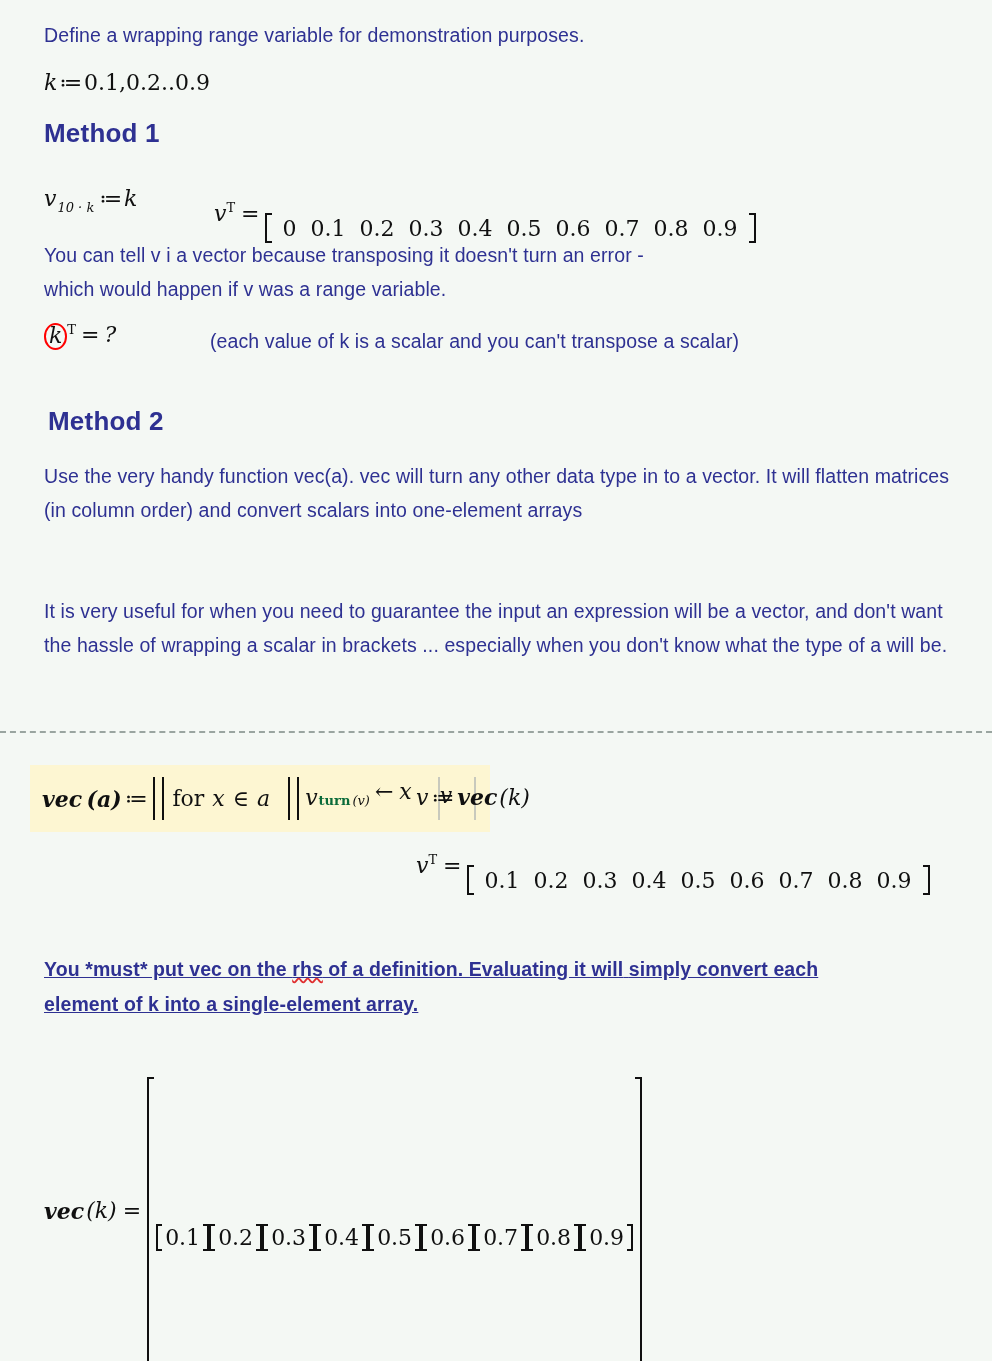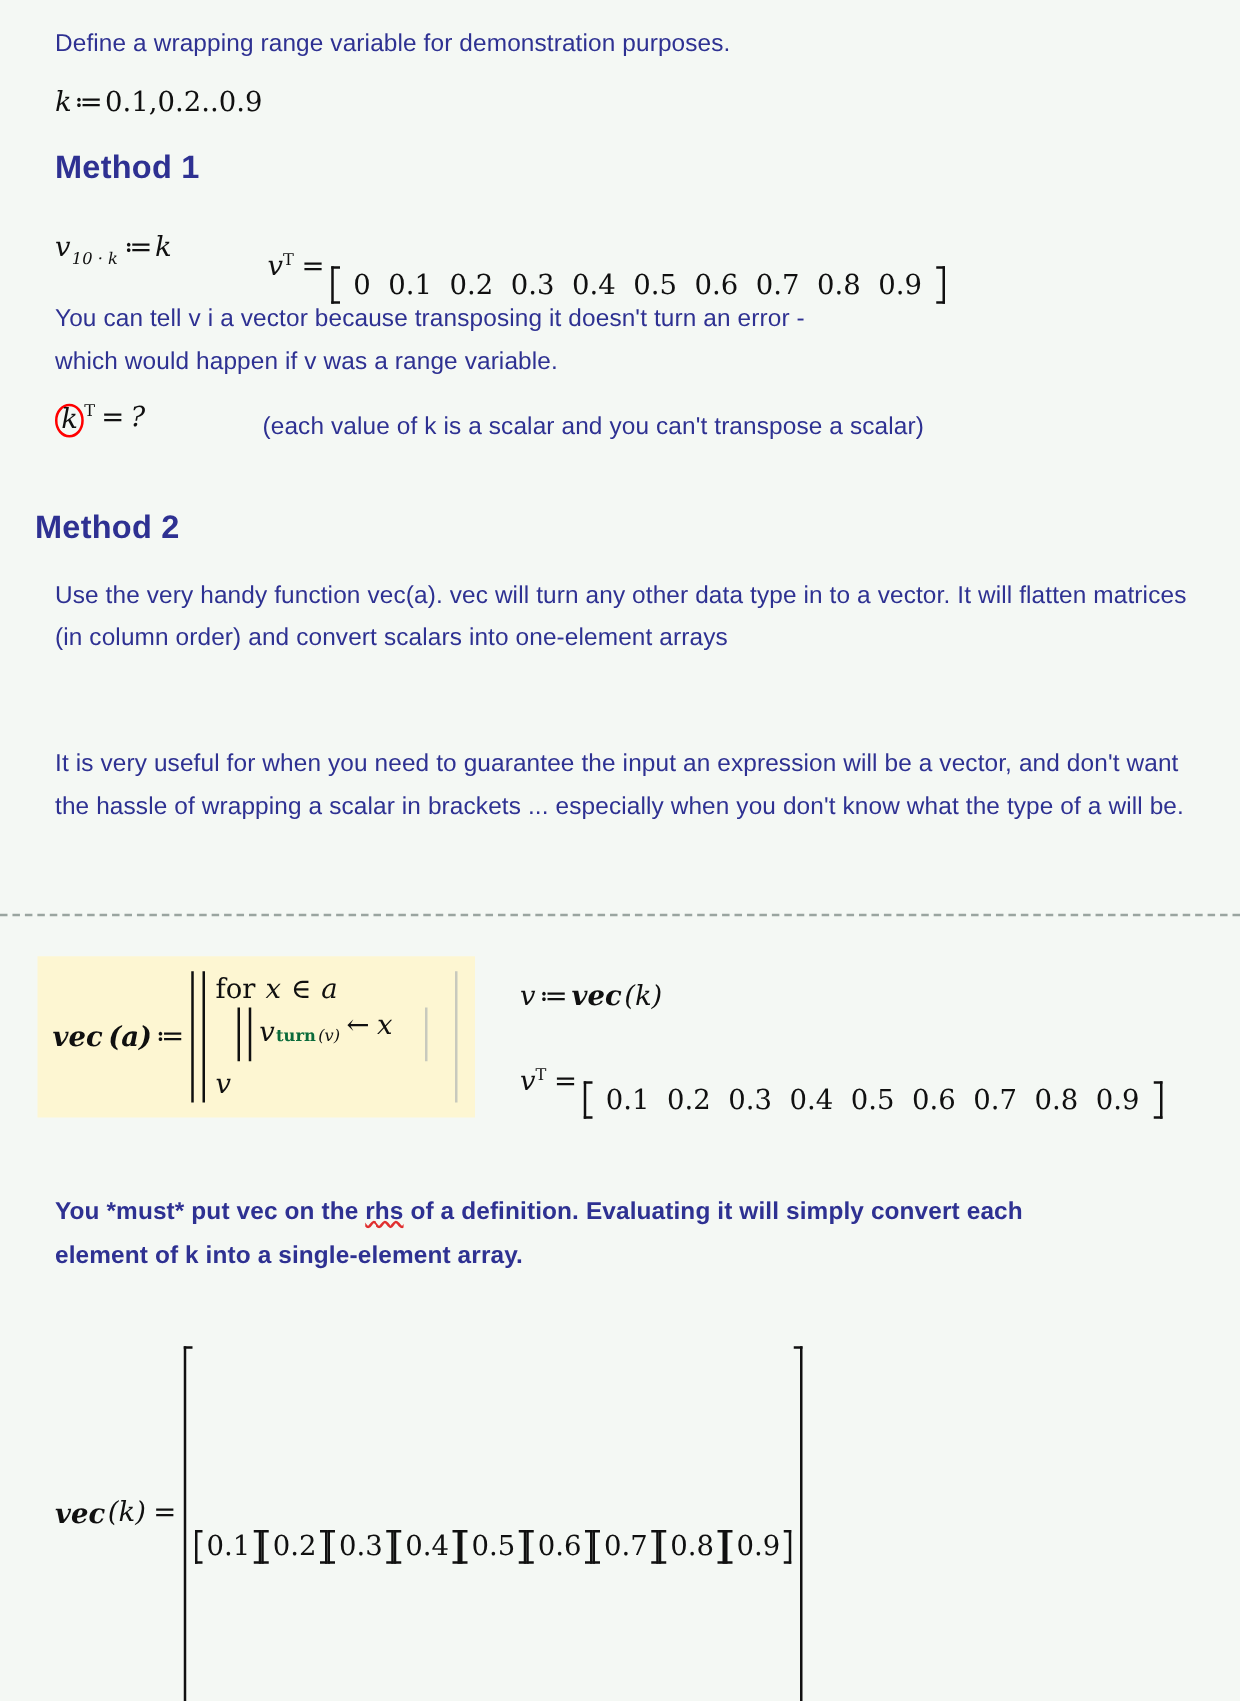--- a/index.html
+++ b/index.html
@@ -19,20 +19,21 @@
   
   .prose {
     color: #2e3192;
     font-family: "Liberation Sans", sans-serif;
     font-size: 19.5px;
     line-height: 34px;
     letter-spacing: 0.1px;
   }
   .prose.bold {
     font-weight: bold;
+    text-decoration: underline;
   }
   .heading {
     color: #2e3192;
     font-family: "Liberation Sans", sans-serif;
     font-size: 26px;
     font-weight: bold;
     letter-spacing: 0.2px;
   }
 
   
@@ -127,21 +128,21 @@
   }
   .dbar {
     display: inline-block;
     width: 7px;
     align-self: stretch;
     border-left: 2px solid #101010;
     border-right: 2px solid #101010;
     margin-right: 8px;
     flex: 0 0 auto;
   }
-  .prog-body { display: flex; flex-direction: column; justify-content: flex-start; }
+  .prog-body { display: flex; justify-content: flex-start; }
   .prog-line { padding: 2px 0; }
   .indent-block { display: flex; align-items: stretch; padding-left: 18px; }
   .ph-bar {
     display: inline-block;
     width: 2px;
     background: #c8c9bd;
     align-self: stretch;
     margin-left: 10px;
     flex: 0 0 auto;
   }
@@ -189,21 +190,21 @@
 </div>
 
 <div class="abs math" style="left:44px; top:322px;">
   <span class="err-ellipse"><span class="mi">k</span></span><span class="sup">T</span><span class="op" style="padding:0 5px;">=</span><span class="mi">?</span>
 </div>
 
 <div class="abs prose" style="left:210px; top:324px; width:760px;">
   <span>(each value of k is a scalar and you can't transpose a scalar)</span>
 </div>
 
-<div class="abs heading" style="left:28px; top:406px;">
+<div class="abs heading" style="left:48px; top:406px;">
   <span>Method 2</span>
 </div>
 
 <div class="abs prose" style="left:44px; top:459px; width:915px;">
   <span>Use the very handy function vec(a).  vec will turn any other data type in to a vector.  It will flatten matrices (in column order) and convert scalars into one-element arrays</span>
 </div>
 
 <div class="abs prose" style="left:44px; top:594px; width:905px;">
   <span>It is very useful for when you need to guarantee the input an expression will be a vector, and don't want the hassle of wrapping a scalar in brackets ... especially when you don't know what the type of a will be.</span>
 </div>

